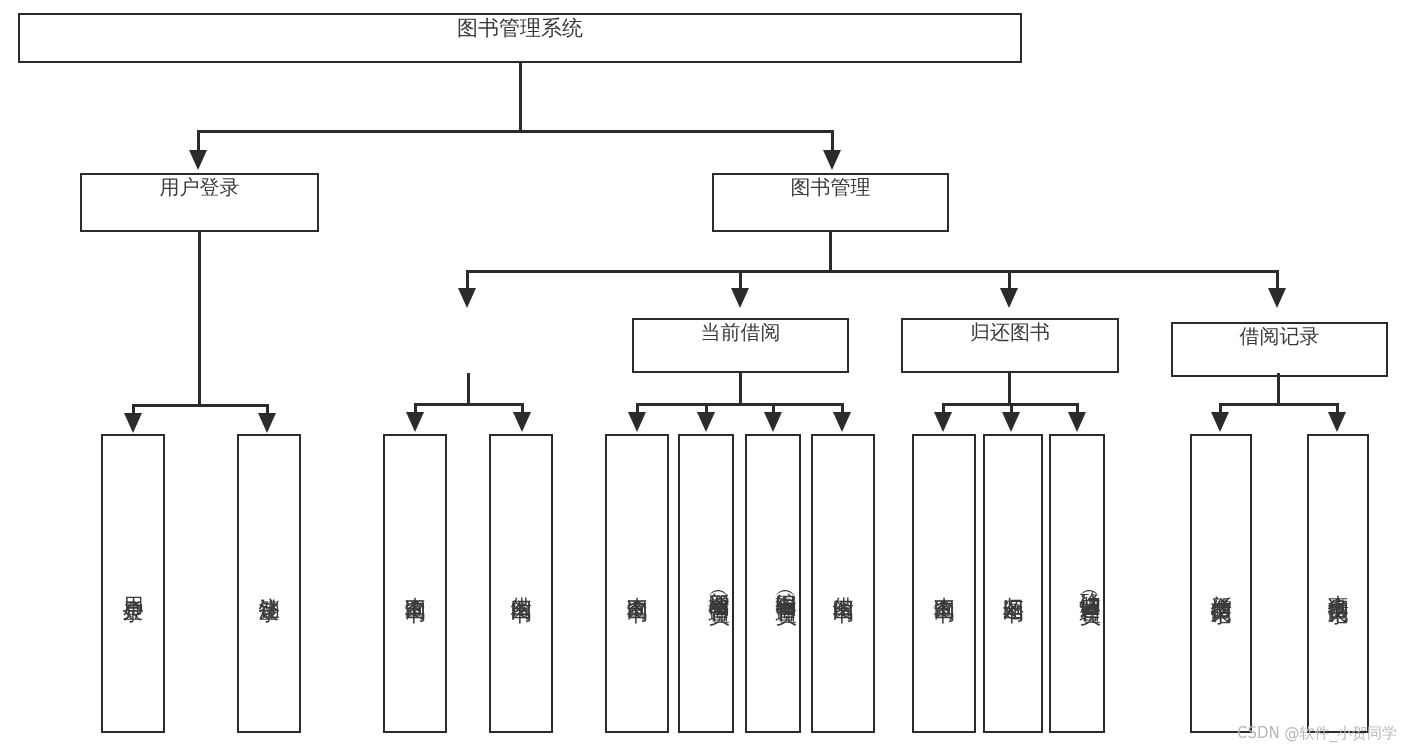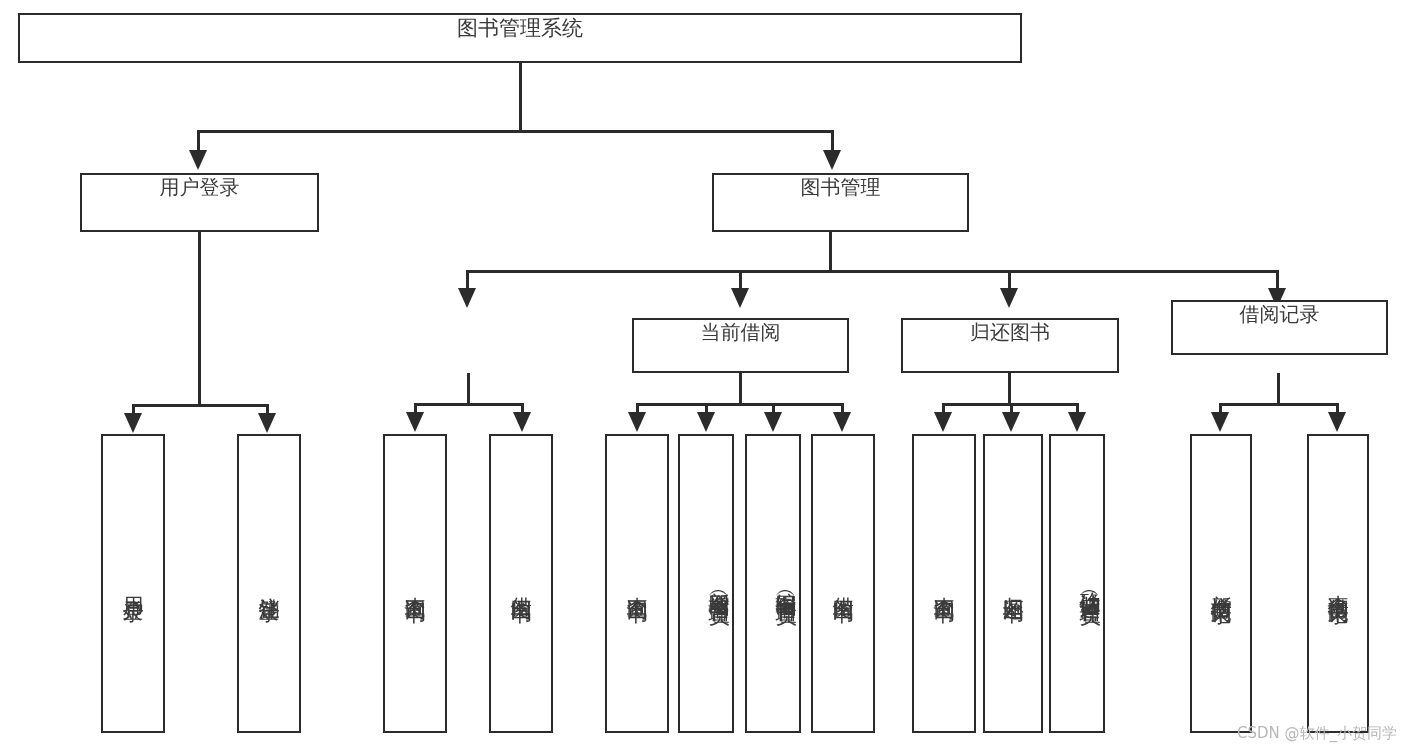--- a/index.html
+++ b/index.html
@@ -95,21 +95,21 @@
 
   <div class="vline" style="left:197px; top:130px; width:3px; height:24px;"></div>
   <div class="arrow" style="left:189px; top:150px;"></div>
   <div class="vline" style="left:831px; top:130px; width:3px; height:24px;"></div>
   <div class="arrow" style="left:823px; top:150px;"></div>
 
   <div class="node level1" style="left:80px; top:173px; width:239px; height:59px;">
     <span>用户登录</span>
   </div>
 
-  <div class="node level1" style="left:712px; top:173px; width:257px; height:59px;">
+  <div class="node level1" style="left:712px; top:173px; width:237px; height:59px;">
     <span>图书管理</span>
   </div>
 
   <div class="vline" style="left:198px; top:232px; width:3px; height:174px;"></div>
   <div class="hline" style="left:132px; top:404px; width:136px; height:3px;"></div>
   <div class="vline" style="left:132px; top:404px; width:3px; height:12px;"></div>
   <div class="arrow" style="left:124px; top:413px;"></div>
   <div class="vline" style="left:266px; top:404px; width:3px; height:12px;"></div>
   <div class="arrow" style="left:258px; top:413px;"></div>
 
@@ -123,21 +123,21 @@
   <div class="arrow" style="left:1000px; top:288px;"></div>
   <div class="vline" style="left:1276px; top:270px; width:3px; height:20px;"></div>
   <div class="arrow" style="left:1268px; top:288px;"></div>
 
   <div class="node level2" style="left:632px; top:318px; width:217px; height:55px;">
     <span>当前借阅</span>
   </div>
   <div class="node level2" style="left:901px; top:318px; width:218px; height:55px;">
     <span>归还图书</span>
   </div>
-  <div class="node level2" style="left:1171px; top:300px; width:217px; height:55px;">
+  <div class="node level2" style="left:1171px; top:322px; width:217px; height:55px;">
     <span>借阅记录</span>
   </div>
 
   <div class="vline" style="left:467px; top:373px; width:3px; height:32px;"></div>
   <div class="hline" style="left:414px; top:403px; width:110px; height:3px;"></div>
   <div class="vline" style="left:414px; top:403px; width:3px; height:12px;"></div>
   <div class="arrow" style="left:406px; top:412px;"></div>
   <div class="vline" style="left:521px; top:403px; width:3px; height:12px;"></div>
   <div class="arrow" style="left:513px; top:412px;"></div>
 

